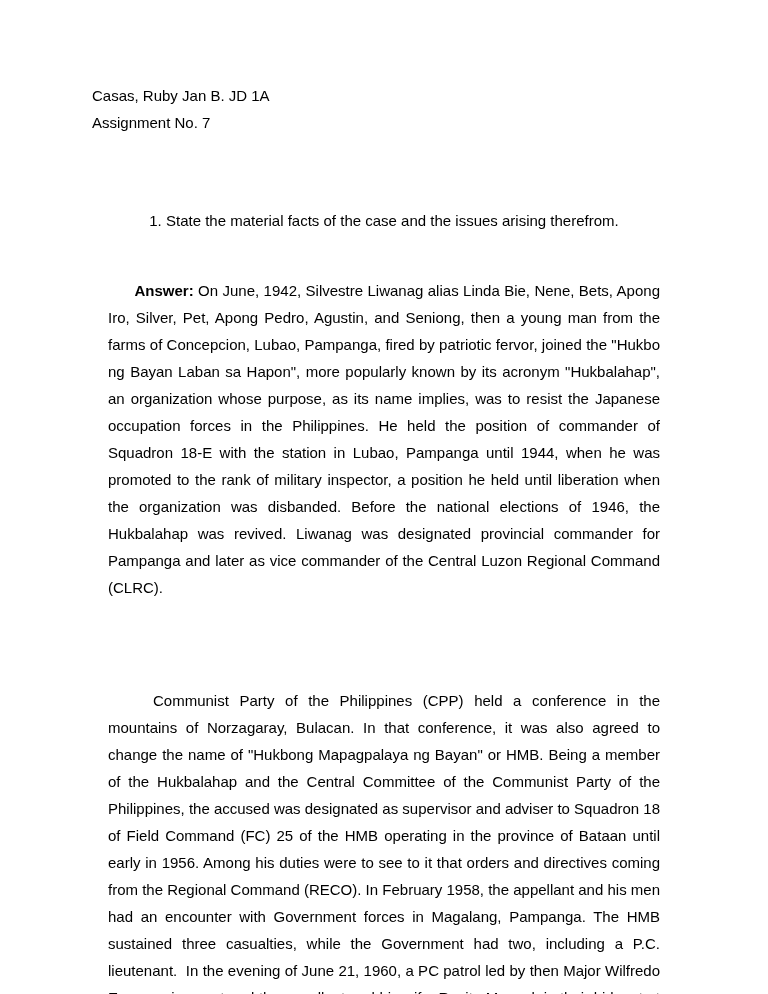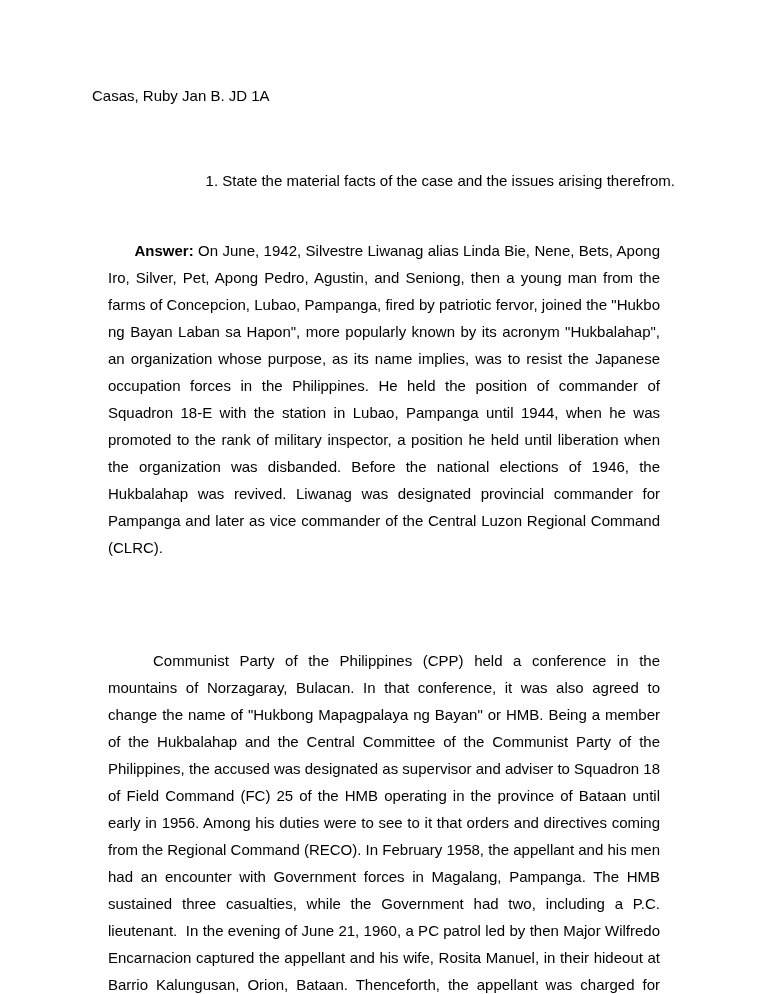--- a/index.html
+++ b/index.html
@@ -34,22 +34,22 @@
     white-space: pre-wrap;
   }
   .header-block .doc-line {
     margin: 0;
   }
   .spacer-sm { height: 27px; }
   .spacer-md { height: 30px; }
   .question-line {
     font-size: 15px;
     line-height: 27px;
-    text-align: right;
-    margin: 1px;
+    text-align: center;
+    margin: 14px;
     white-space: pre-wrap;
   }
   .body-para {
     font-size: 15px;
     line-height: 27px;
     text-align: justify;
     text-justify: inter-word;
     margin: 16px;
     white-space: pre-wrap;
   }
@@ -61,20 +61,21 @@
   }
 </style>
 </head>
 <body>
 
 <div class="page">
   <div class="content">
 
     <div class="header-block">
       <div class="doc-line">Casas, Ruby Jan B. JD 1A</div>
+      <div class="doc-line">Assignment No. 7</div>
     </div>
 
     <div class="spacer-sm"></div>
     <div class="spacer-md"></div>
 
     <div class="question-line">1. State the material facts of the case and the issues arising therefrom.</div>
 
     <p class="body-para indented">
       <span class="answer-label">Answer:</span><span> On June, 1942, Silvestre Liwanag alias Linda Bie, Nene, Bets, Apong Iro, Silver, Pet, Apong Pedro, Agustin, and Seniong, then a young man from the farms of Concepcion, Lubao, Pampanga, fired by patriotic fervor, joined the "Hukbo ng Bayan Laban sa Hapon", more popularly known by its acronym "Hukbalahap", an organization whose purpose, as its name implies, was to resist the Japanese occupation forces in the Philippines. He held the position of commander of Squadron 18-E with the station in Lubao, Pampanga until 1944, when he was promoted to the rank of military inspector, a position he held until liberation when the organization was disbanded. Before the national elections of 1946, the Hukbalahap was revived. Liwanag was designated provincial commander for Pampanga and later as vice commander of the Central Luzon Regional Command (CLRC).</span>
     </p>

